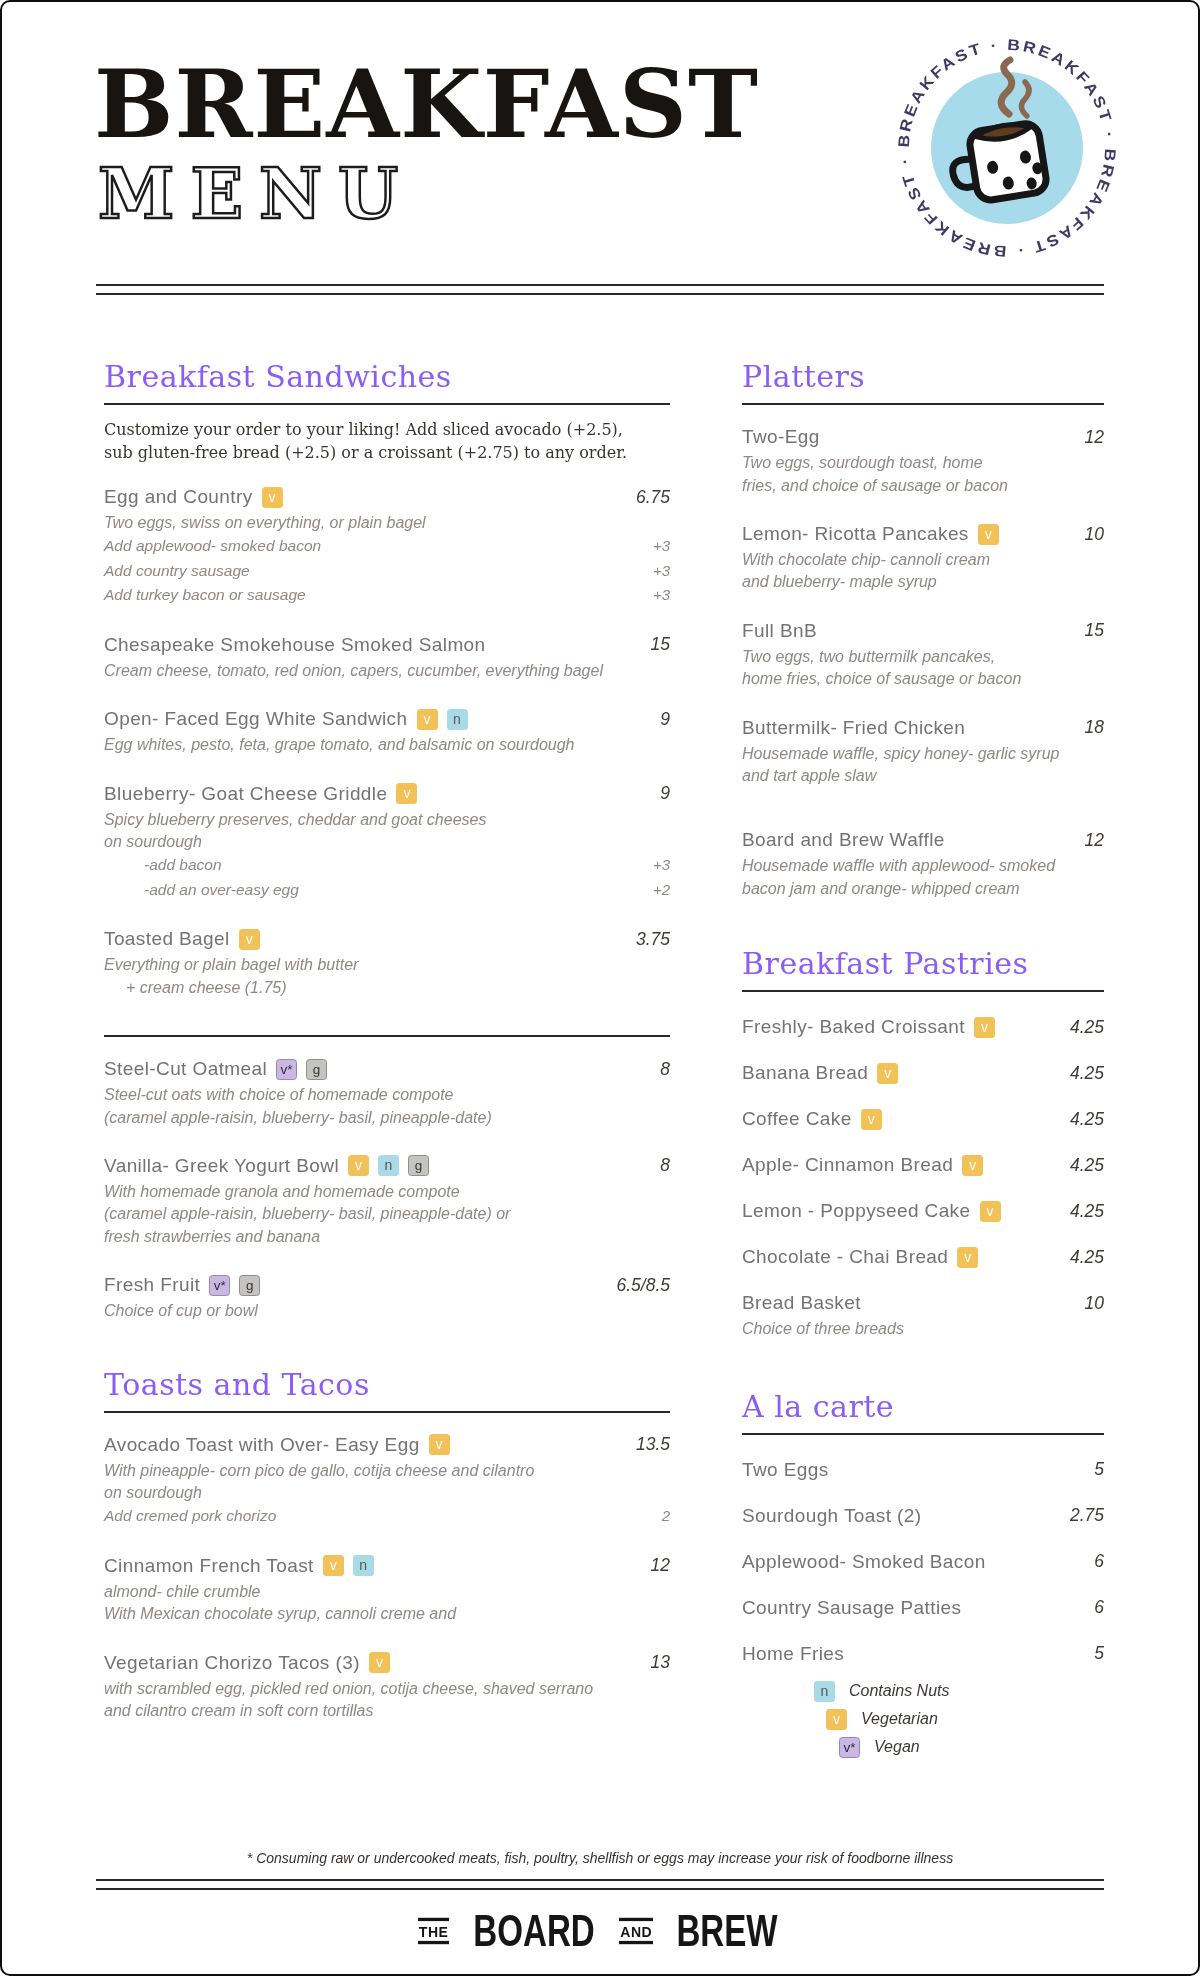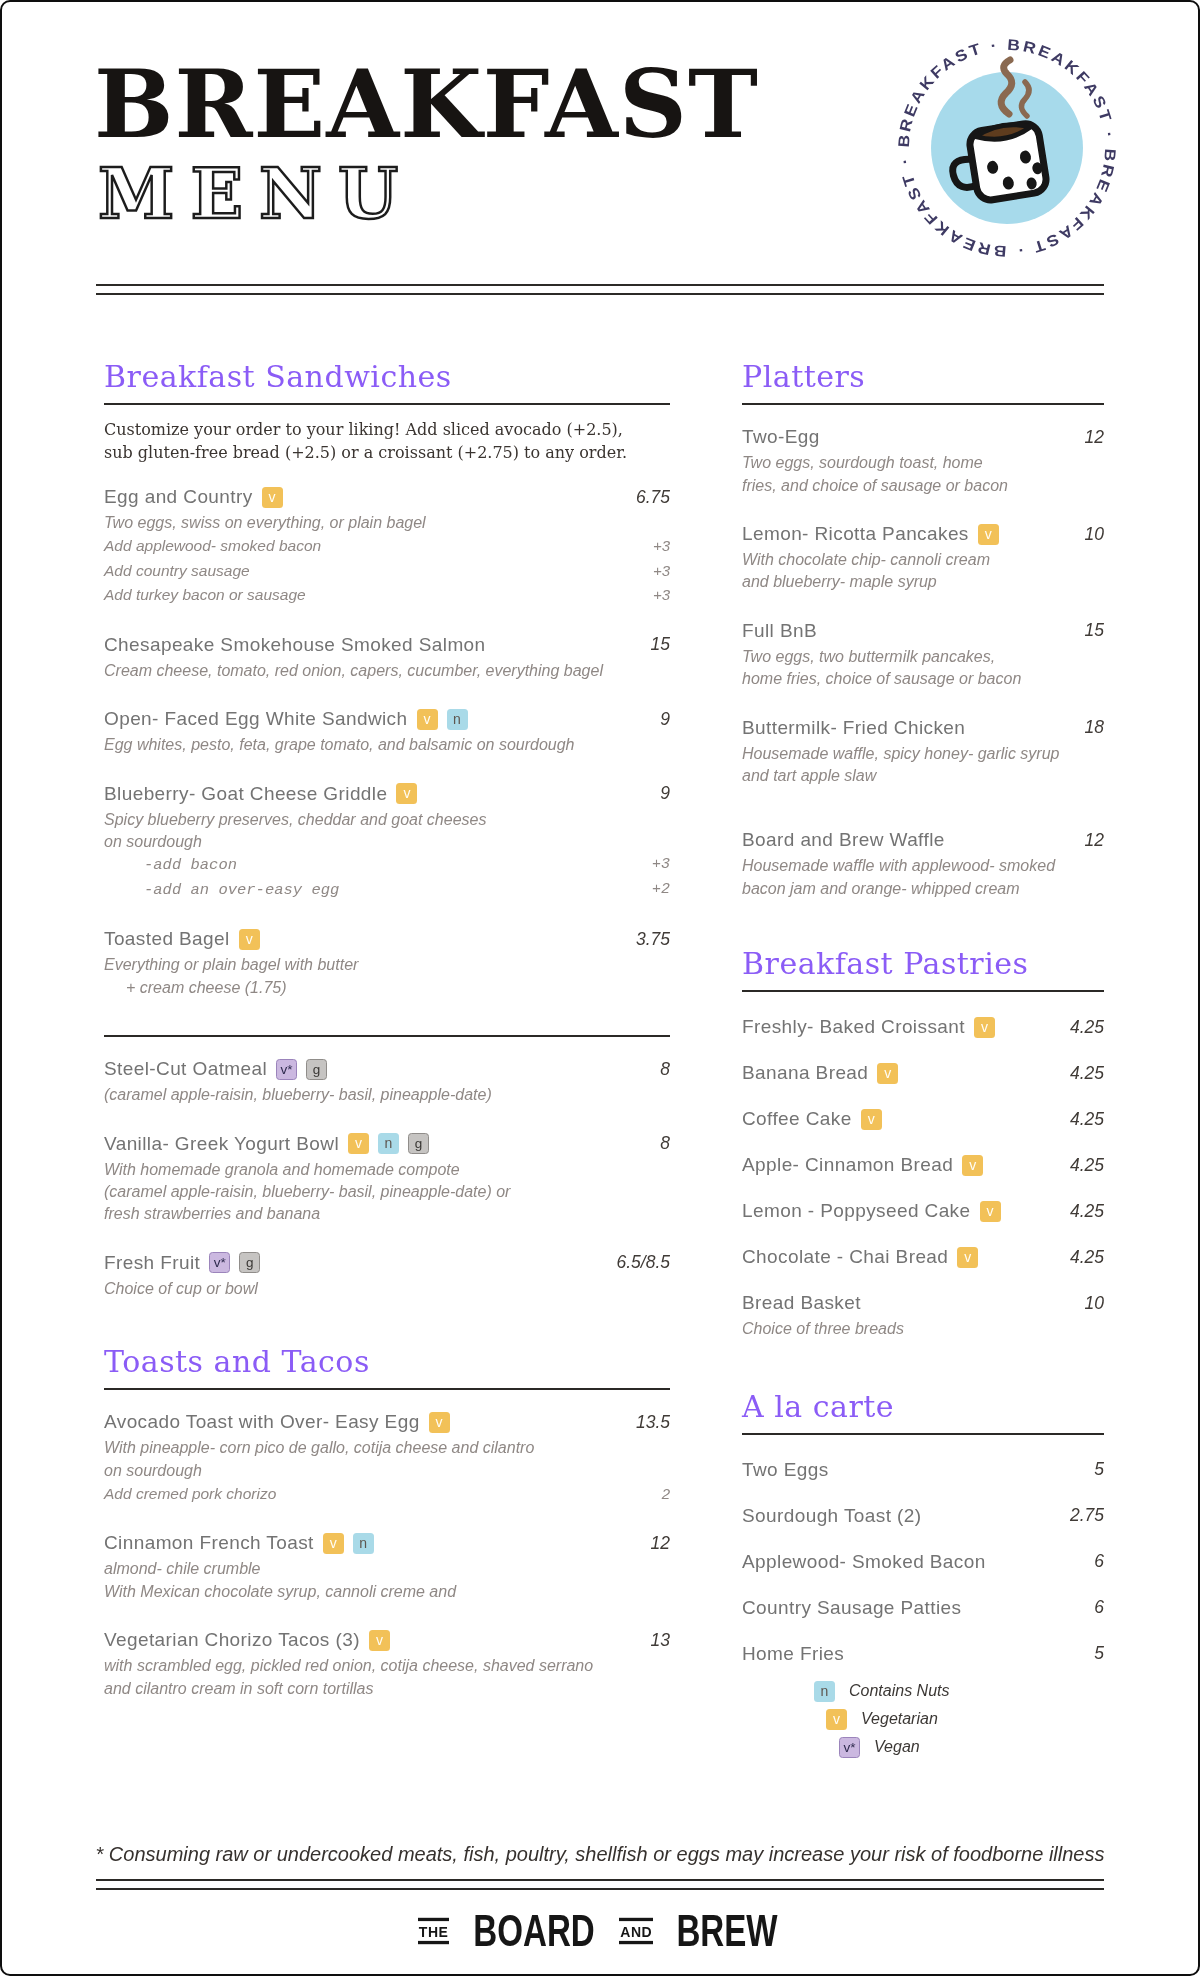--- a/index.html
+++ b/index.html
@@ -39,30 +39,30 @@
     font-size:14px; line-height:21px; text-align:center; font-style:normal;}
   .badge-v  {background:#F2C158; color:#fffdf6;}
   .badge-n  {background:#A9DAE8; color:#5e564f;}
   .badge-vg {background:#CBB8E0; color:#2f2b4e; border:1.5px solid #9b84bb; width:19px; height:19px; line-height:19px; font-size:13.5px;}
   .badge-g  {background:#C6C4C2; color:#393734; border:1.5px solid #908d8a; width:19px; height:19px; line-height:19px; font-size:13.5px;}
   .price {margin-left:auto; padding-left:10px; font-style:italic; font-size:17.5px; color:#403b37; white-space:nowrap;}
   .desc {font-style:italic; font-size:16px; line-height:1.4; color:#8f8885; margin-top:4px;}
   .desc + .desc {margin-top:0;}
   .addon {display:flex; font-style:italic; font-size:15.5px; color:#8f8885; line-height:1.58;}
   .addon .aprice {margin-left:auto; padding-left:8px; font-size:15px;}
-  .indent {padding-left:40px;font-family:Liberation Mono, monospace;}
+  .indent {padding-left:40px;}
   .indent-sm {padding-left:22px;}
   
   .legend {margin-top:16px;}
   .lrow {display:flex; align-items:center; margin-top:7px; font-style:italic; font-size:16px; color:#3c3835;}
   .lrow .badge {margin:0 14px 0 0;}
   .l1 {padding-left:72px;} .l2 {padding-left:84px;} .l3 {padding-left:97px;}
   
   .footer {position:absolute; left:0; right:0; bottom:0;}
-  .disclaimer {text-align:center; font-style:italic; font-size:20px; color:#36312e; margin:0 0 13px;}
+  .disclaimer {text-align:center; font-style:italic; font-size:14px; color:#36312e; margin:0 0 13px;}
   .brand {display:flex; justify-content:center; align-items:center; gap:19px; margin:20px 0 22px;}
   .brand-small {font-size:14px; font-weight:700; letter-spacing:0.5px; color:#161616;
     border-top:3px solid #161616; border-bottom:3px solid #161616; padding:1px 1px; transform:scaleY(1.1);}
   .brand-big {font-size:36px; font-weight:700; color:#161616; transform:scale(0.92,1.25);}
 </style>
 </head>
 <body>
 
 <div class="page">
 
@@ -174,20 +174,21 @@
       <section class="sec-bowls">
         <div class="sec-rule"></div>
 
         <div class="item first">
           <div class="row">
             <span class="name">Steel-Cut Oatmeal</span>
             <span class="badge badge-vg">v*</span>
             <span class="badge badge-g">g</span>
             <span class="price">8</span>
           </div>
+          <div class="desc">Steel-cut oats with choice of homemade compote</div>
           <div class="desc">(caramel apple-raisin, blueberry- basil, pineapple-date)</div>
         </div>
 
         <div class="item">
           <div class="row">
             <span class="name">Vanilla- Greek Yogurt Bowl</span>
             <span class="badge badge-v">v</span>
             <span class="badge badge-n">n</span>
             <span class="badge badge-g">g</span>
             <span class="price">8</span>

